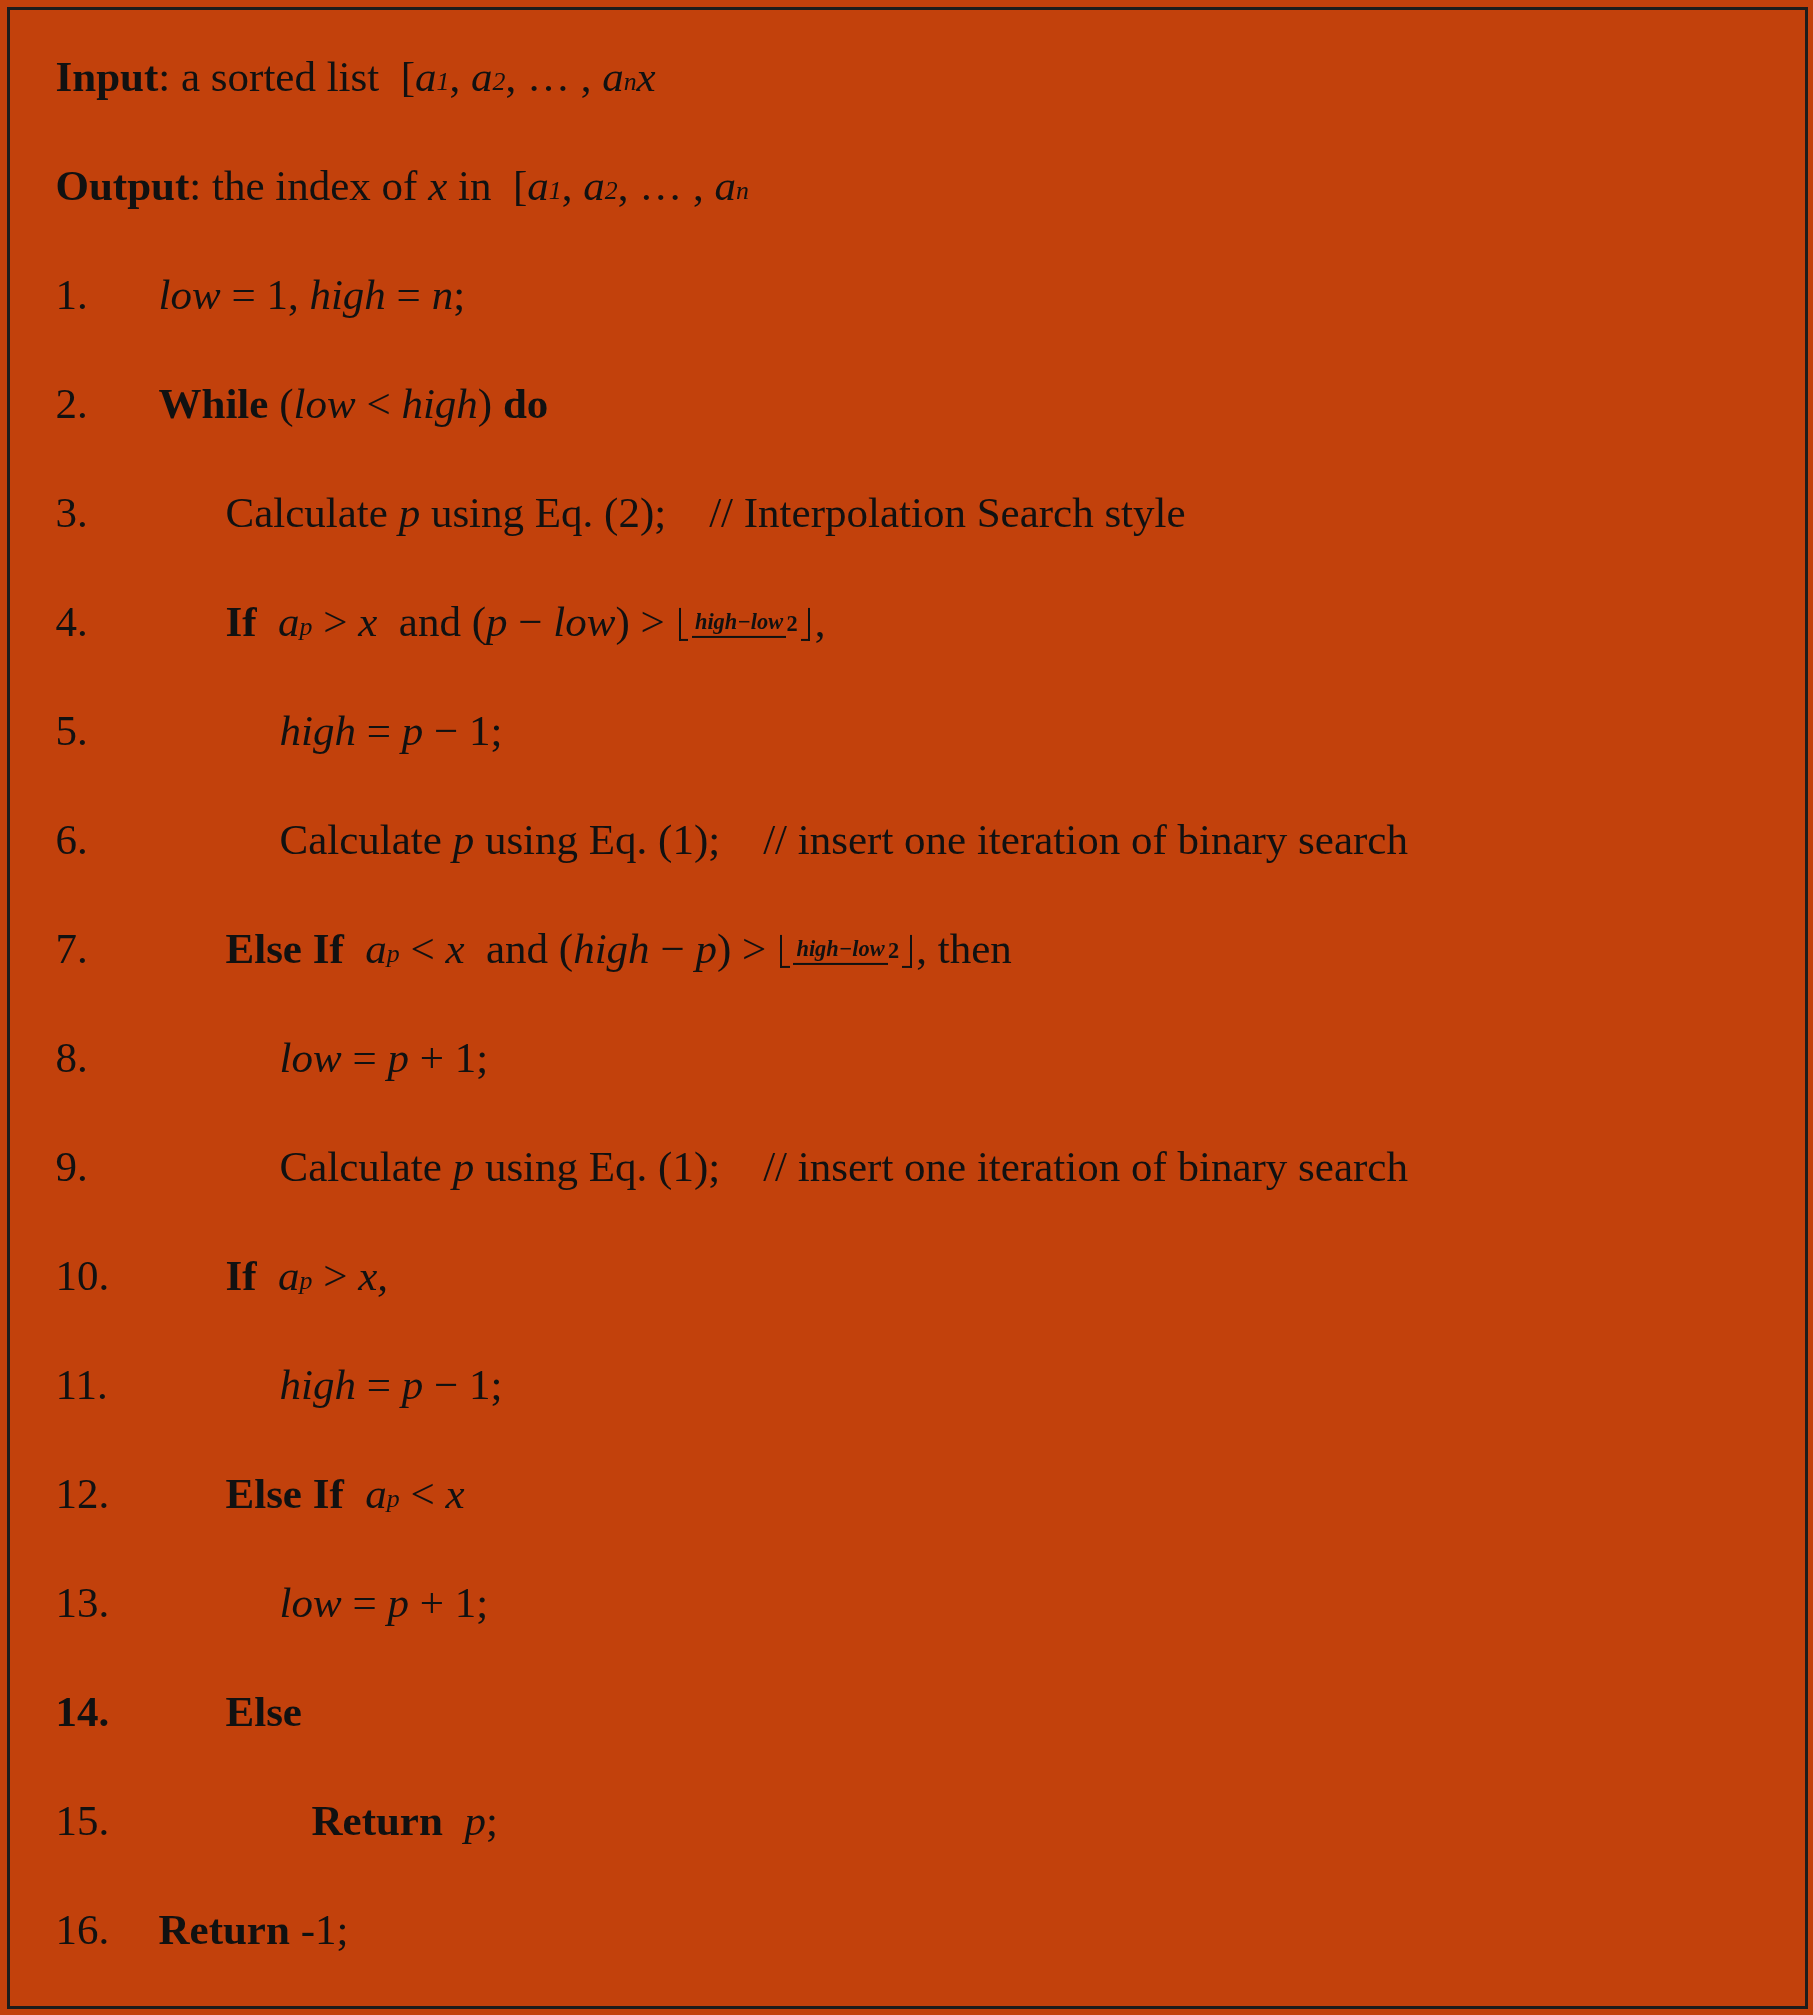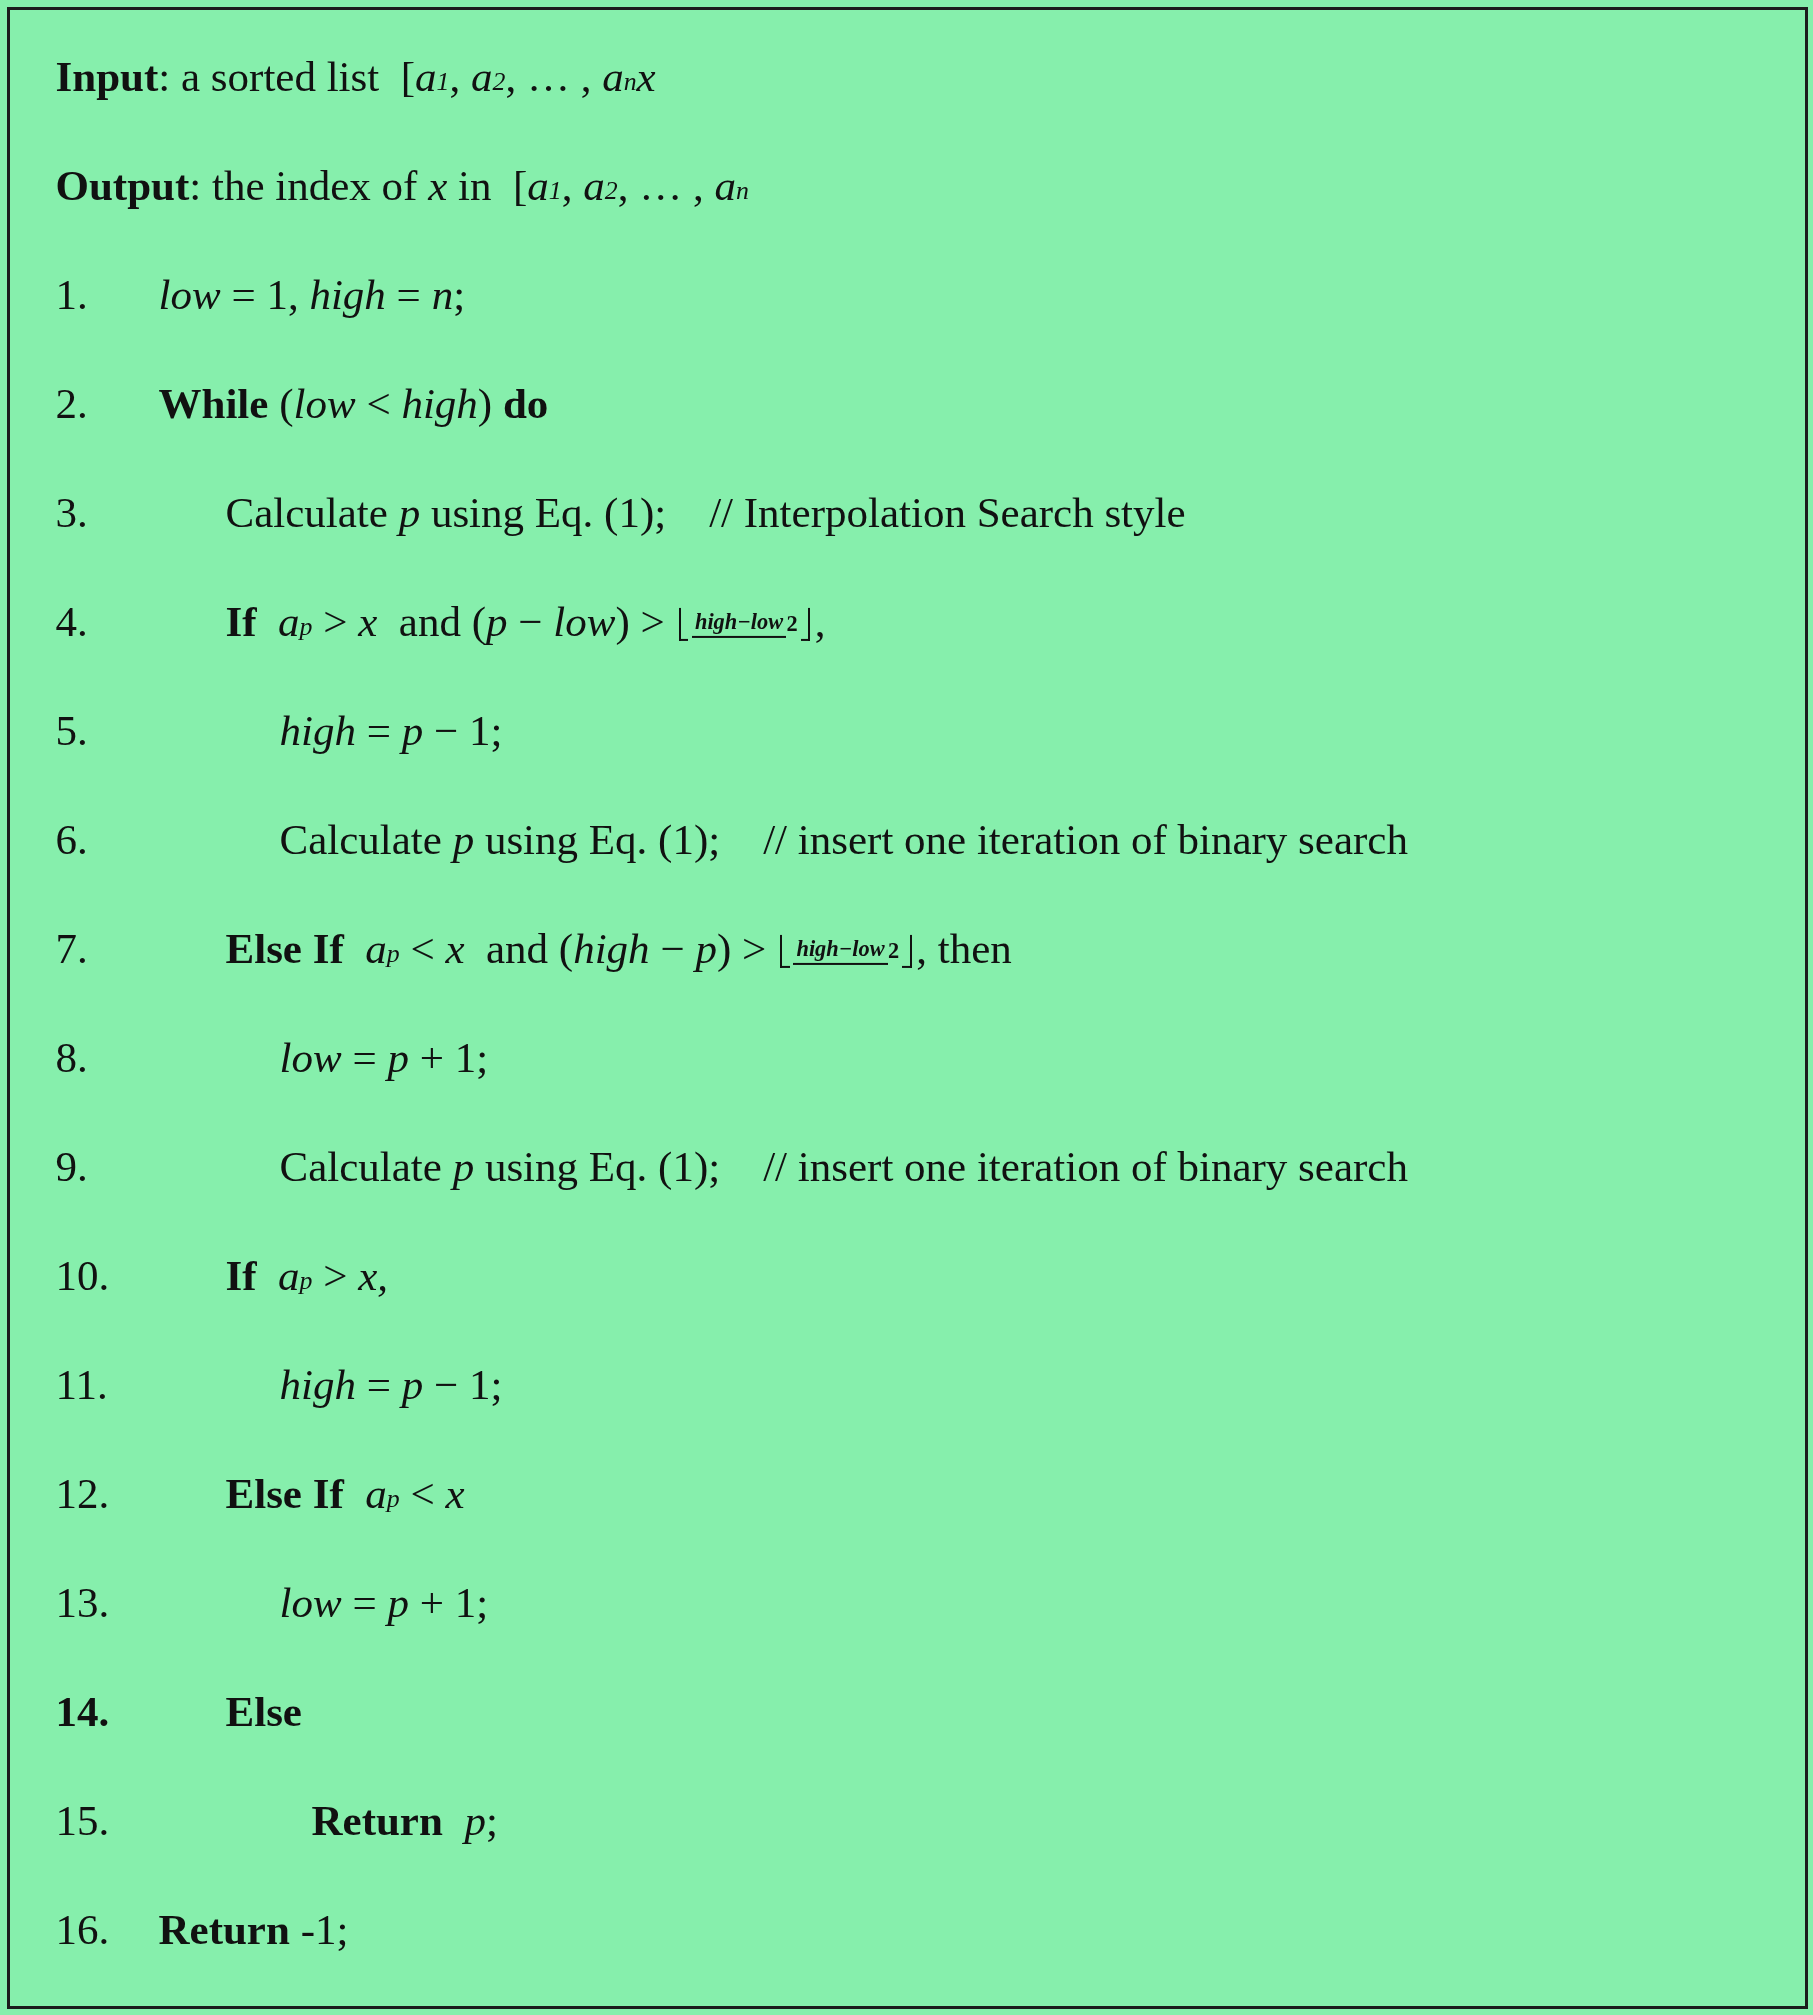--- a/index.html
+++ b/index.html
@@ -1,18 +1,18 @@
 <!DOCTYPE html>
 <html style="font-size:8.7px"><head>
 <meta charset="utf-8">
 <style>
   html,body{margin:0;padding:0;background:#ffffff;}
   .page{
     width:1814px;height:2015px;box-sizing:border-box;
-    background:#86efac;padding:6.5px;
+    background:#c2410c;padding:6.5px;
     font-family:"Liberation Serif","DejaVu Serif",serif;
     color:#111111;
   }
   .frame{
     width:100%;height:100%;box-sizing:border-box;
     border:3.8px solid #1c1c1c;
     padding:13px 16.3px 5.4px 0;
     overflow:hidden;
   }
   .row{
@@ -89,21 +89,21 @@
         <div class="row">
           <span class="num">1.</span>
           <span class="content ind1"><span class="i">low</span><span> = 1, </span><span class="i">high</span><span> = </span><span class="i">n</span><span>;</span></span>
         </div>
         <div class="row">
           <span class="num">2.</span>
           <span class="content ind1"><span class="b">While</span><span> (</span><span class="i">low</span><span> &lt; </span><span class="i">high</span><span>) </span><span class="b">do</span></span>
         </div>
         <div class="row">
           <span class="num">3.</span>
-          <span class="content ind2"><span>Calculate </span><span class="i">p</span><span> using Eq. (1);    // Interpolation Search style</span></span>
+          <span class="content ind2"><span>Calculate </span><span class="i">p</span><span> using Eq. (2);    // Interpolation Search style</span></span>
         </div>
         <div class="row">
           <span class="num">4.</span>
           <span class="content ind2"><span class="b">If</span><span>  </span><span class="i">a</span><span class="i sub">p</span><span> &gt; </span><span class="i">x</span><span>  and (</span><span class="i">p</span><span> − </span><span class="i">low</span><span>) &gt; </span><span class="ff"><span class="lb"></span><span class="frac"><span class="fnum">high−low</span><span class="fden">2</span></span><span class="rb"></span></span><span>,</span></span>
         </div>
         <div class="row">
           <span class="num">5.</span>
           <span class="content ind3"><span class="i">high</span><span> = </span><span class="i">p</span><span> − 1;</span></span>
         </div>
         <div class="row">

